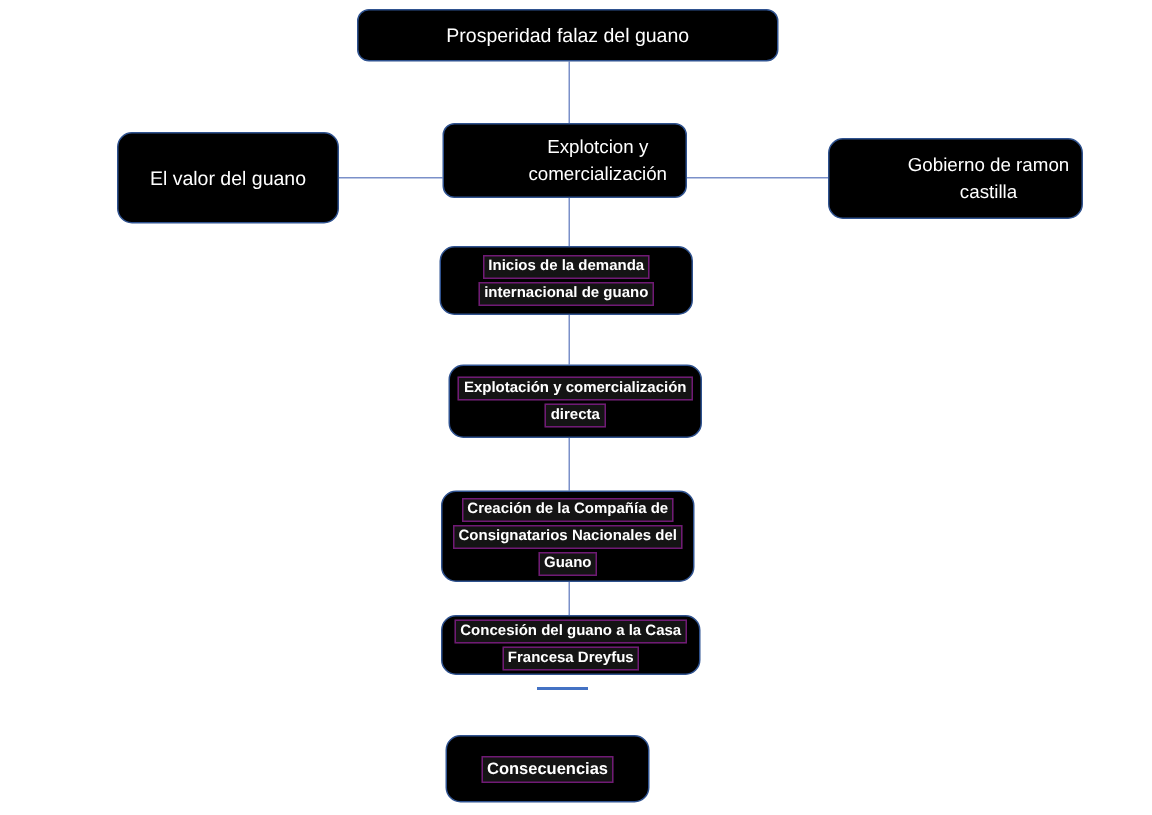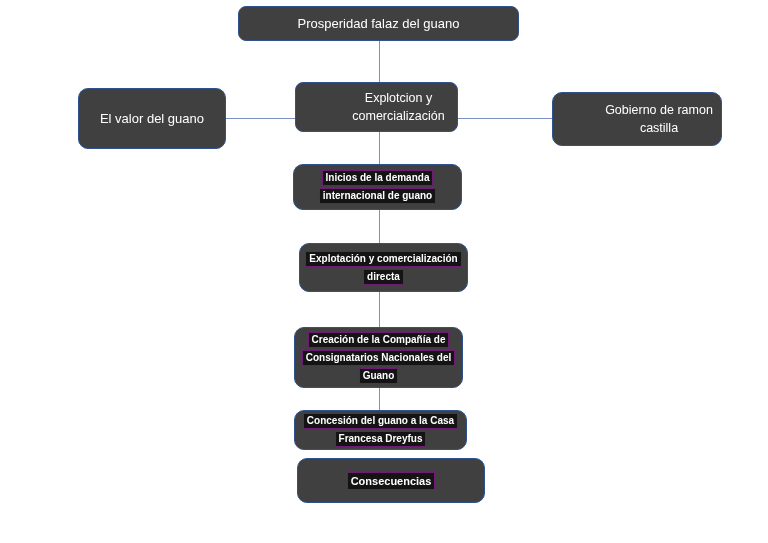--- a/index.html
+++ b/index.html
@@ -10,21 +10,21 @@
   }
   .canvas {
     position: relative;
     width: 768px;
     height: 543px;
     background: #ffffff;
     overflow: hidden;
   }
   .node {
     position: absolute;
-    background: #404040;
+    background: #000000;
     border: 1.5px solid #2f528f;
     box-sizing: border-box;
     display: flex;
     flex-direction: column;
     align-items: center;
     justify-content: center;
     text-align: right;
     color: #ffffff;
   }
   .node .ln {
@@ -101,17 +101,17 @@
     <span class="hl">Creación de la Compañía de</span>
     <span class="hl">Consignatarios Nacionales del</span>
     <span class="hl">Guano</span>
   </div>
 
   <div class="node chain" style="left:294px; top:410px; width:173px; height:40px; border-radius:10px;">
     <span class="hl">Concesión del guano a la Casa</span>
     <span class="hl">Francesa Dreyfus</span>
   </div>
 
-  <div class="node chain" style="left:297px; top:458px; width:188px; height:45px; border-radius:10px;">
+  <div class="node chain" style="left:297px; top:490px; width:136px; height:45px; border-radius:10px;">
     <span class="hl" style="font-size:11px; line-height:14px;">Consecuencias</span>
   </div>
 
 </div>
 
 </body></html>

